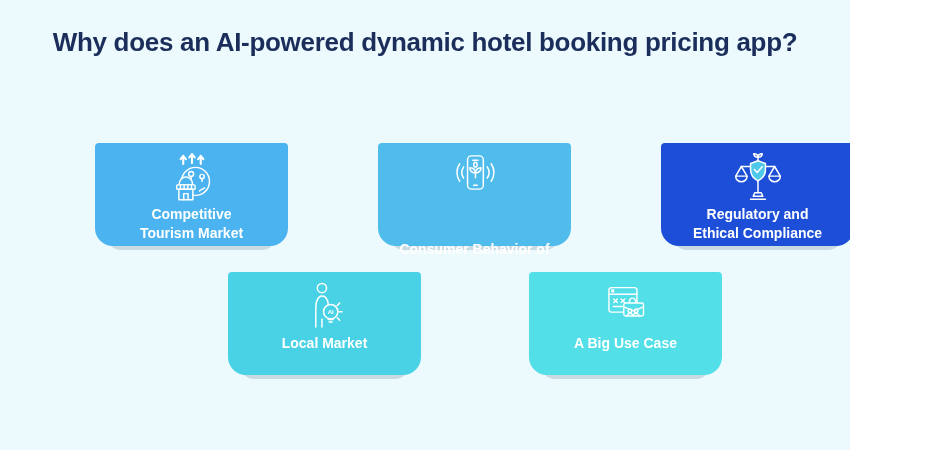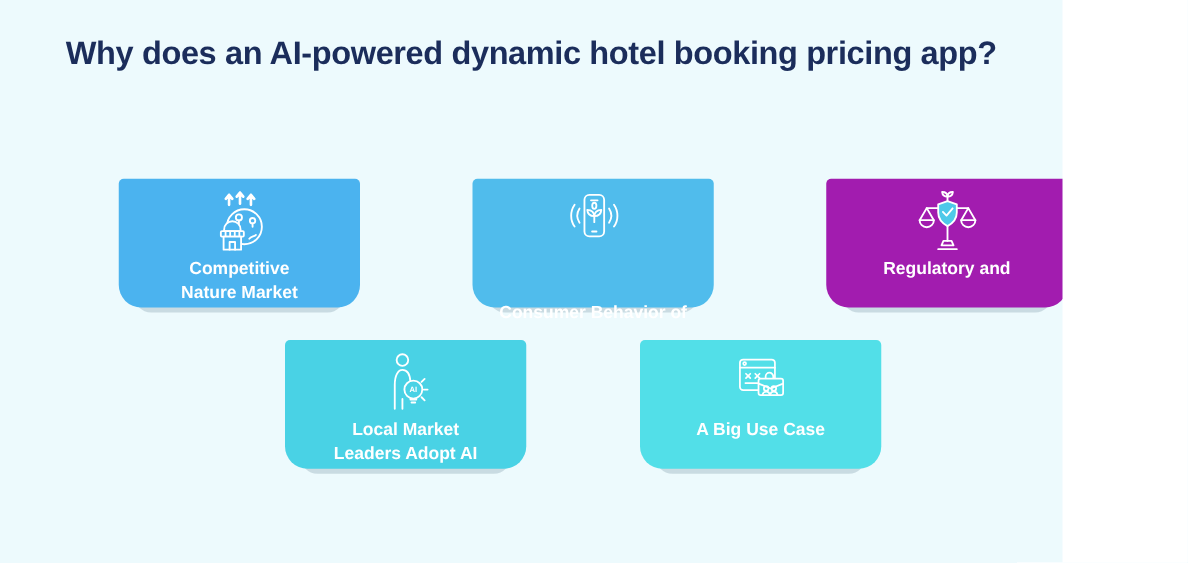--- a/index.html
+++ b/index.html
@@ -44,21 +44,21 @@
         <g fill="currentColor">
           <path d="M17.5 41 v-1.5 a7.5 7.5 0 0 1 15 0 V41 z"></path>
           <rect x="14.5" y="41" width="21" height="5" rx="1"></rect>
           <rect x="17" y="46" width="16" height="12"></rect>
         </g>
         <path d="M18.8 42 v3 M23 42 v3 M27.2 42 v3 M31.4 42 v3"></path>
         <path d="M22.5 58 v-7 h5 v7"></path>
       </svg>
     </div>
     <div class="label">Competitive</div>
-    <div class="label">Nature Market</div>
+    <div class="label">Tourism Market</div>
   </div>
 
   <div class="card card--2" style="background: rgb(80, 188, 236); color: rgb(80, 188, 236); gap: 36px;">
     <div class="icon">
       <svg viewBox="0 0 64 64" width="56" height="56" stroke-width="1.7">
         <rect x="23.5" y="9" width="18" height="38" rx="4.5"></rect>
         <path d="M29.5 14 h6"></path>
         <path d="M30.5 42.5 h4"></path>
         <path d="M32.5 34 v-5.5"></path>
         <path d="M32.5 28.5 c-4.2 -0.2 -6.2 -2.2 -6.4 -5.8 c4.2 0.2 6.2 2.2 6.4 5.8 z"></path>
@@ -66,58 +66,58 @@
         <ellipse cx="32.5" cy="19" rx="1.9" ry="2.8"></ellipse>
         <path d="M19 21.5 a12 12 0 0 0 0 13"></path>
         <path d="M14.5 18 a17.5 17.5 0 0 0 0 20"></path>
         <path d="M46 21.5 a12 12 0 0 1 0 13"></path>
         <path d="M50.5 18 a17.5 17.5 0 0 1 0 20"></path>
       </svg>
     </div>
     <div class="label">Consumer Behavior of</div>
   </div>
 
-  <div class="card card--3" style="background: #a21caf; color: rgb(78, 201, 233);">
+  <div class="card card--3" style="background: #1d4ed8; color: rgb(78, 201, 233);">
     <div class="icon">
       <svg viewBox="0 0 64 64" width="56" height="56" stroke-width="1.7">
         <path d="M32 13 v-5"></path>
         <path d="M32 9.5 c-3 0 -4.6 -1.5 -4.9 -4.2 c3 0 4.9 1.6 4.9 4.2 z"></path>
         <path d="M32 9.5 c3 0 4.6 -1.5 4.9 -4.2 c-3 0 -4.9 1.6 -4.9 4.2 z"></path>
         <path d="M13 20 h38"></path>
         <path d="M13 20 L6.5 31 M13 20 L19.5 31"></path>
         <path d="M6.5 31 a6.5 6.5 0 0 0 13 0 z"></path>
         <path d="M51 20 L44.5 31 M51 20 L57.5 31"></path>
         <path d="M44.5 31 a6.5 6.5 0 0 0 13 0 z"></path>
         <path fill="currentColor" d="M32 13.5 l8.5 3 v7.5 c0 6.5 -4 10 -8.5 12.5 c-4.5 -2.5 -8.5 -6 -8.5 -12.5 v-7.5 z"></path>
         <path d="M27.8 23.5 l3.3 3.3 l5.6 -6.6"></path>
         <path d="M32 36.8 V50"></path>
         <path d="M26.5 54 l1.8 -4 h7.4 l1.8 4 z"></path>
         <path d="M23.5 57.5 h17"></path>
       </svg>
     </div>
     <div class="label">Regulatory and</div>
+    <div class="label">Ethical Compliance</div>
   </div>
 
   <div class="card card--4" style="background: rgb(73, 210, 229); color: rgb(73, 210, 229);">
     <div class="icon">
       <svg viewBox="0 0 64 64" width="56" height="56" stroke-width="1.7">
         <circle cx="28.5" cy="11.5" r="5.3"></circle>
         <path d="M21.5 56 V34 c0 -8.5 3 -13.5 7 -13.5 c4 0 6.8 4 7.3 10.5"></path>
         <path d="M28.5 56 v-9"></path>
         <path d="M48 38.5 h3.5 M46 31.5 l2.8 -2.8 M46 45.5 l2.8 2.8"></path>
         <circle fill="currentColor" cx="38.5" cy="38.5" r="8.2"></circle>
         <path d="M35.8 47.5 h5.4 M36.8 50.3 h3.4"></path>
         <text x="38.5" y="41" text-anchor="middle" font-size="7" font-weight="bold" fill="#ffffff" stroke="none" font-family="Liberation Sans, sans-serif">AI</text>
       </svg>
     </div>
     <div class="label">Local Market</div>
-    <div class="label">Leaders Adopt AI</div>
   </div>
 
-  <div class="card card--5" style="background: rgb(82, 223, 232); color: rgb(82, 223, 232);">
+  <div class="card card--5" style="background: rgb(82, 223, 232); color: rgb(82, 223, 232); margin-left: 17px;">
     <div class="icon">
       <svg viewBox="0 0 64 64" width="56" height="56" stroke-width="1.6">
         <rect x="12.5" y="11" width="32" height="28" rx="3"></rect>
         <path d="M12.5 18.5 h32"></path>
         <circle cx="16.8" cy="14.7" r="1.3"></circle>
         <path d="M18 24 l4 4 M22 24 l-4 4"></path>
         <path d="M26.5 24 l4 4 M30.5 24 l-4 4"></path>
         <path d="M17.5 32.5 h11"></path>
         <path d="M36 28.5 v-2 a3.5 3.5 0 0 1 7 0 v2"></path>
         <rect fill="currentColor" x="29.5" y="28.5" width="22.5" height="15" rx="2"></rect>

